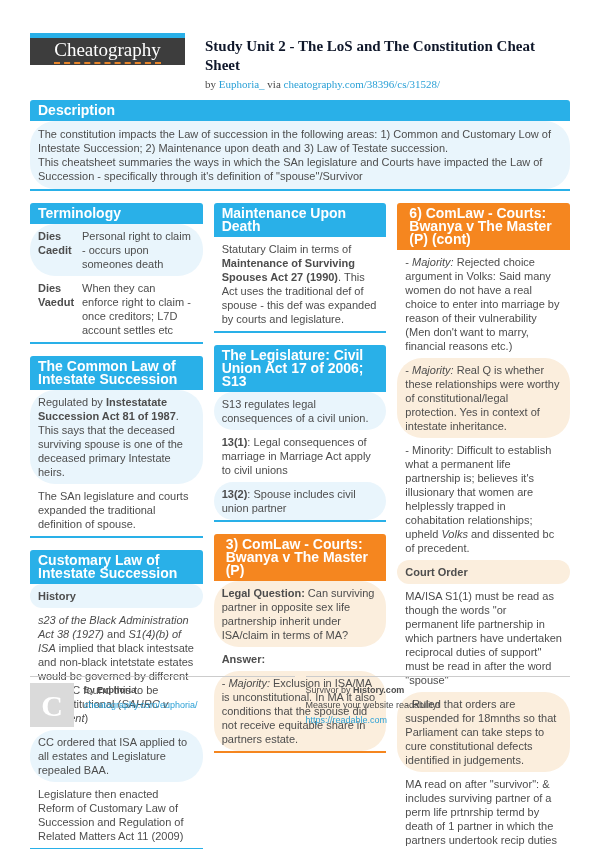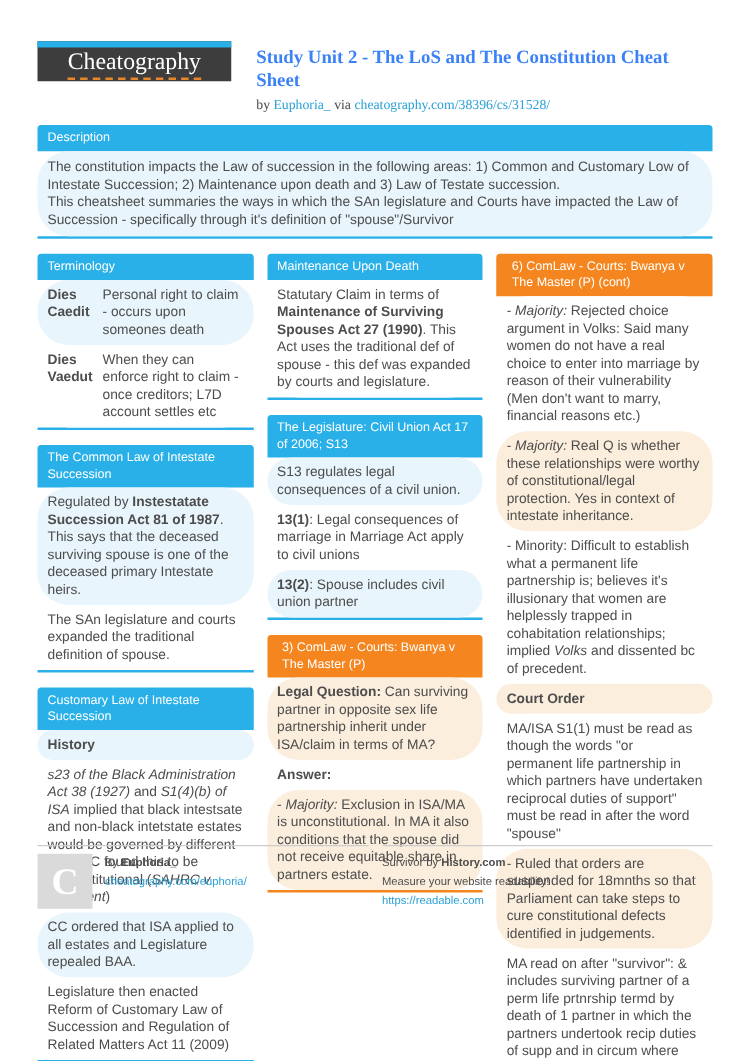--- a/index.html
+++ b/index.html
@@ -22,28 +22,28 @@
   .masthead{display:flex;align-items:flex-start;}
   .logo{
     width:155px;height:32px;background:#3d3d3d;border-top:5px solid var(--blue);
     display:flex;align-items:center;justify-content:center;flex:0 0 auto;
   }
   .logo-word{
     font-family:"Liberation Serif", serif;color:#fff;font-size:19px;
     border-bottom:2px dashed #e8862c;padding-bottom:1px;
   }
   .head-text{margin-left:20px;padding-top:4px;font-family:"Liberation Serif", serif;}
-  .sheet-title{color:#3b82f6;font-size:15px;font-weight:bold;line-height:19px;}
+  .sheet-title{color:#0f172a;font-size:15px;font-weight:bold;line-height:19px;}
   .byline{font-size:11px;color:#4a4a4a;margin-top:3px;}
   .byline a,.byline .lnk{color:var(--link);text-decoration:none;}
 
   
   .card{margin-bottom:12px;}
   .card-header{
-    color:#fff;font-size:10px;font-weight:normal;line-height:13px;
+    color:#fff;font-size:14px;font-weight:bold;line-height:13px;
     padding:4px 8px;border-radius:3px 3px 0 0;
   }
   .card.blue .card-header{background:var(--blue);}
   .card.orange .card-header{background:var(--orange);padding-left:12px;}
   .card.blue{border-bottom:2px solid var(--blue);}
   .card.orange{border-bottom:2px solid var(--orange);}
   .row{font-size:11px;line-height:14px;padding:5px 8px;background:#fff;border-radius:25px;}
   .card.blue .row.tint{background:var(--tint-blue);}
   .card.orange .row.tint{background:var(--tint-orange);}
   .row.kv{display:flex;}
@@ -144,21 +144,21 @@
           <div class="row tint"><b>Legal Question:</b><span> Can surviving partner in opposite sex life partnership inherit under ISA/claim in terms of MA?</span></div>
           <div class="row"><b>Answer:</b></div>
           <div class="row tint"><span>- </span><i>Majority:</i><span> Exclusion in ISA/MA is unconstitutional. In MA it also conditions that the spouse did not receive equitable share in partners estate.</span></div>
         </section>
       </div>
     <div class="col">
         <section class="card orange">
           <div class="card-header">6) ComLaw - Courts: Bwanya v The Master (P) (cont)</div>
           <div class="row"><span>- </span><i>Majority:</i><span> Rejected choice argument in Volks: Said many women do not have a real choice to enter into marriage by reason of their vulnerability (Men don't want to marry, financial reasons etc.)</span></div>
           <div class="row tint"><span>- </span><i>Majority:</i><span> Real Q is whether these relationships were worthy of constitutional/legal protection. Yes in context of intestate inheritance.</span></div>
-          <div class="row"><span>- Minority: Difficult to establish what a permanent life partnership is; believes it's illusionary that women are helplessly trapped in cohabitation relationships; implied </span><i>Volks</i><span> and dissented bc of precedent.</span></div>
+          <div class="row"><span>- Minority: Difficult to establish what a permanent life partnership is; believes it's illusionary that women are helplessly trapped in cohabitation relationships; upheld </span><i>Volks</i><span> and dissented bc of precedent.</span></div>
           <div class="row tint"><b>Court Order</b></div>
           <div class="row"><span>MA/ISA S1(1) must be read as though the words "or permanent life partnership in which partners have undertaken reciprocal duties of support" must be read in after the word "spouse"</span></div>
           <div class="row tint"><span>- Ruled that orders are suspended for 18mnths so that Parliament can take steps to cure constitutional defects identified in judgements.</span></div>
           <div class="row"><span>MA read on after "survivor": &amp; includes surviving partner of a perm life prtnrship termd by death of 1 partner in which the partners undertook recip duties of supp and in circum where surv partner has not received equit share of partners estate."</span></div>
         </section>
       </div>
   </div>
 
   <div class="footer">
     <div class="fcol">

